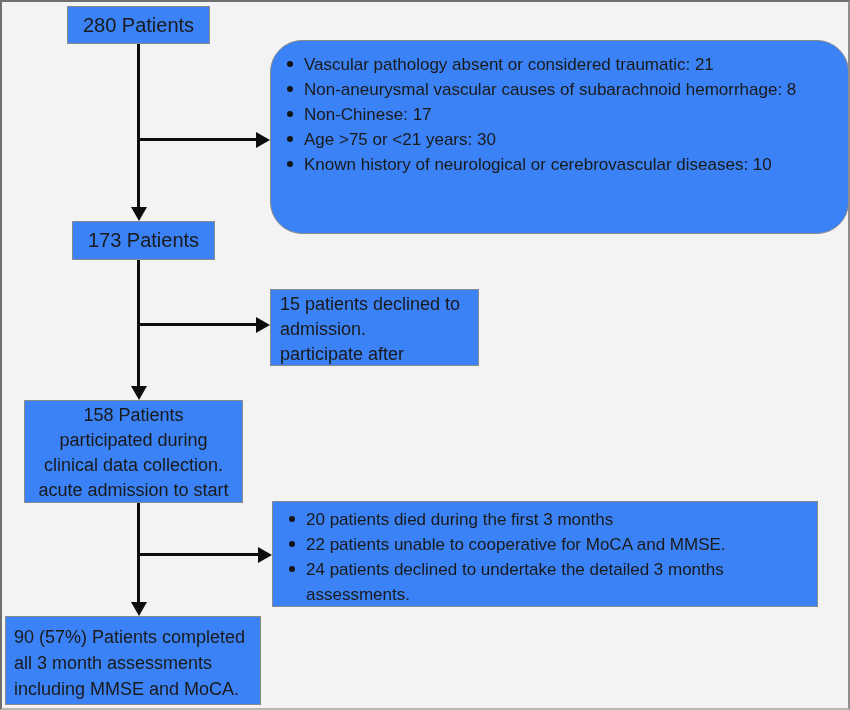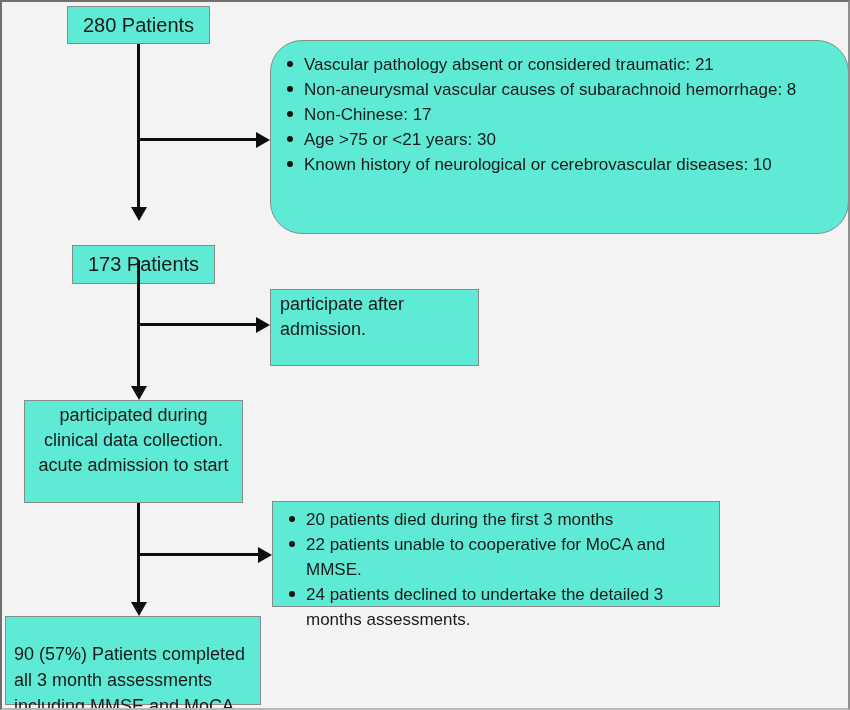--- a/index.html
+++ b/index.html
@@ -10,37 +10,37 @@
     box-sizing: border-box;
     background: #f3f3f3;
     border: 2px solid #8f8f8f;
     border-top-color:#6f6f6f; border-left-color:#6f6f6f; border-bottom-color:#b7b7b7;
     overflow: hidden;
     color:#1a1a1a;
   }
   .box {
     position: absolute;
     box-sizing: border-box;
-    background: #5eead4;
+    background: #3b82f6;
     border: 1px solid #8a8a8a;
   }
   .count-box {
     display: flex; align-items: center; justify-content: center;
     font-size: 20px;
     text-align: center;
   }
   .ln { display:block; white-space: nowrap; }
   
   #box-total   { left:65px;  top:4px;   width:143px; height:38px; }
   #box-excl1   { left:268px; top:38px;  width:579px; height:194px; font-size:17px; padding:11px 6px 0 0;border-radius:32px; }
-  #box-elig    { left:70px;  top:219px; width:143px; height:39px;margin-top:24px; }
+  #box-elig    { left:70px;  top:219px; width:143px; height:39px; }
   #box-decl    { left:268px; top:287px; width:209px; height:77px; font-size:18px; line-height:25px; padding:2px 4px 0 9px; }
   #box-part    { left:22px;  top:398px; width:219px; height:103px; font-size:18px; line-height:25px; padding-top:2px; text-align:center; }
-  #box-excl2   { left:270px; top:499px; width:448px; height:106px; font-size:17px; padding:5px 6px 0 0; }
-  #box-comp    { left:3px;   top:614px; width:256px; height:89px;  font-size:18px; line-height:26px; padding:24px 4px 0 8px; }
+  #box-excl2   { left:270px; top:499px; width:546px; height:106px; font-size:17px; padding:5px 6px 0 0; }
+  #box-comp    { left:3px;   top:614px; width:256px; height:89px;  font-size:18px; line-height:26px; padding:7px 4px 0 8px; }
   
   ul.bullets { margin:0; padding:0; list-style:none; }
   ul.bullets li { position:relative; padding-left:33px; line-height:25px; }
   ul.bullets li::before {
     content:""; position:absolute; left:16px; top:9px;
     width:6px; height:6px; border-radius:50%; background:#141414;
   }
   
   .arrow-v, .arrow-h { position:absolute; background:#0d0d0d; }
   .arrow-v { width:3px; }
@@ -77,25 +77,27 @@
         <li>Non-aneurysmal vascular causes of subarachnoid hemorrhage: 8</li>
         <li>Non-Chinese: 17</li>
         <li>Age &gt;75 or &lt;21 years: 30</li>
         <li>Known history of neurological or cerebrovascular diseases: 10</li>
       </ul>
   </div>
 
   <div class="box count-box" id="box-elig">173 Patients</div>
 
   <div class="box" id="box-decl">
+      <span class="ln">15 patients declined to</span>
+      <span class="ln">admission.</span>
       <span class="ln">participate after</span>
-      <span class="ln">admission.</span>
     </div>
 
   <div class="box" id="box-part">
+      <span class="ln">158 Patients</span>
       <span class="ln">participated during</span>
       <span class="ln">clinical data collection.</span>
       <span class="ln">acute admission to start</span>
     </div>
 
   <div class="box" id="box-excl2">
     <ul class="bullets">
         <li>20 patients died during the first 3 months</li>
         <li>22 patients unable to cooperative for MoCA and MMSE.</li>
         <li>24 patients declined to undertake the detailed 3 months assessments.</li>

